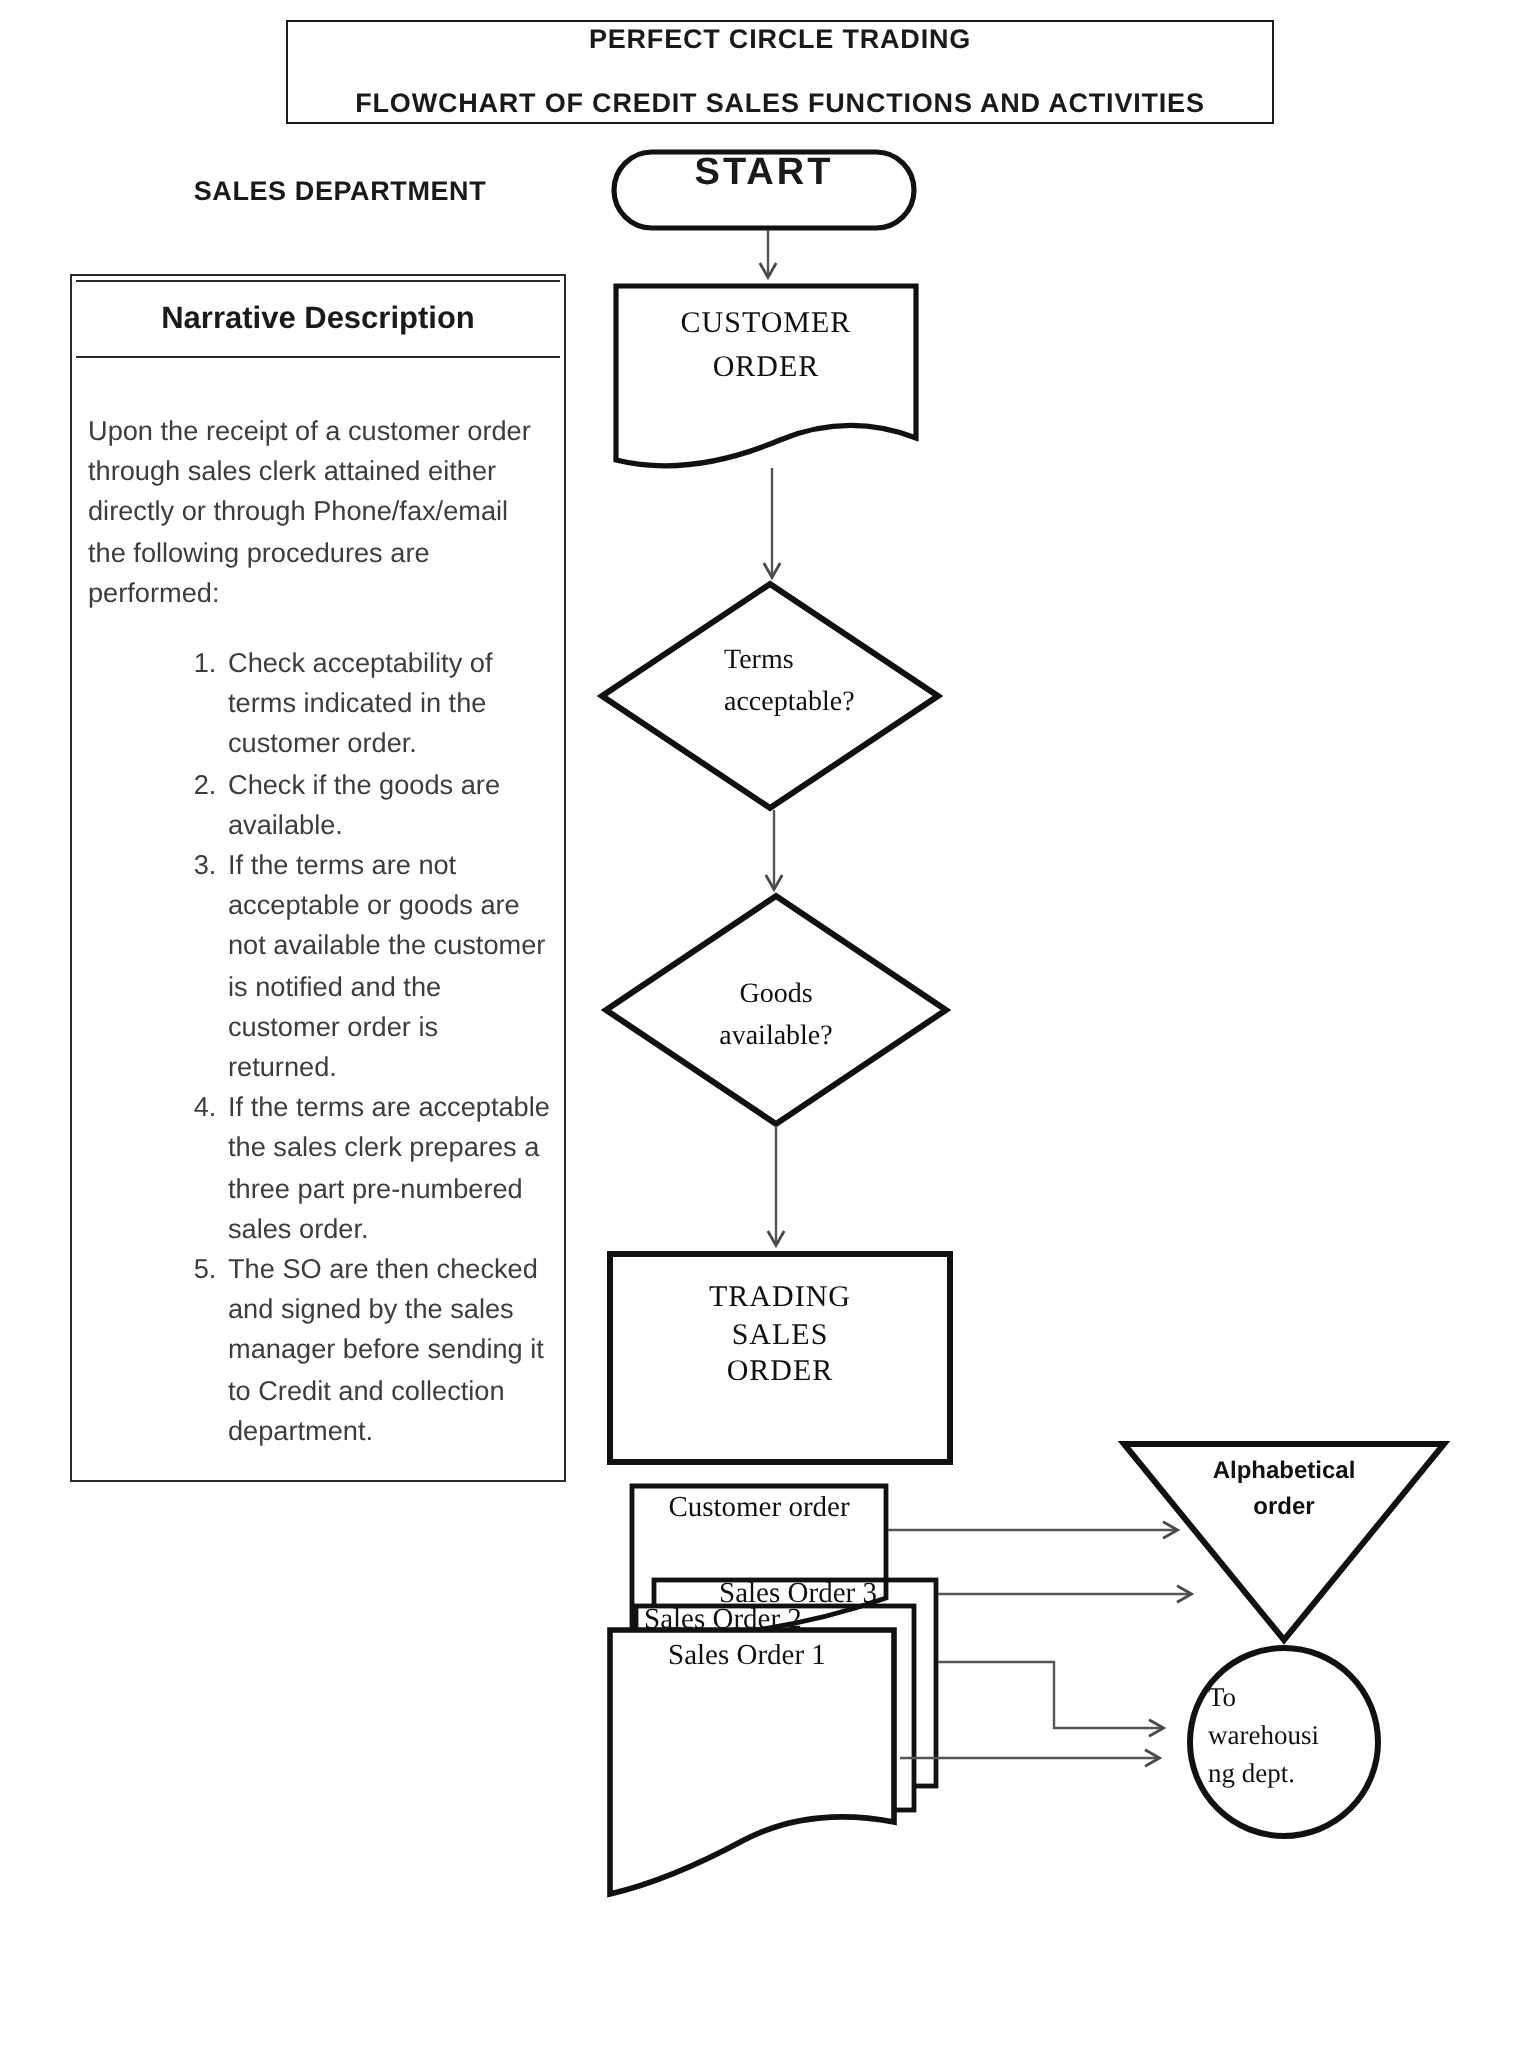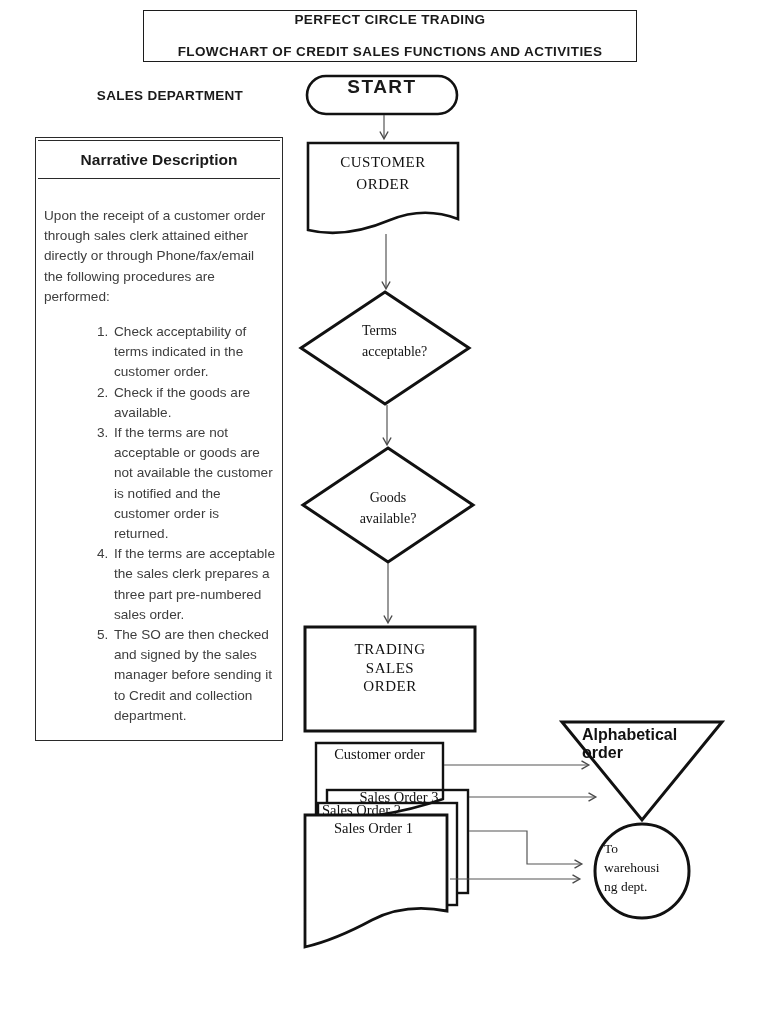--- a/index.html
+++ b/index.html
@@ -31,21 +31,21 @@
                font-weight:bold;font-size:19px;letter-spacing:1.5px;}
   .custdoc-label{left:308px;top:151px;width:150px;text-align:center;font-size:15px;line-height:22px;letter-spacing:.5px;}
   .terms-label{left:348px;top:320px;font-size:14px;line-height:21px;margin-left:14px;}
   .goods-label{left:318px;top:487px;width:140px;text-align:center;font-size:14px;line-height:21px;}
   .prepare-label{left:305px;top:640px;width:170px;text-align:center;font-size:15px;line-height:18.5px;letter-spacing:.5px;}
   .doc-label{font-size:14.5px;}
   .lbl-custcopy{left:316px;top:746px;width:127px;text-align:center;}
   .lbl-so3{left:330px;top:789px;width:138px;text-align:center;}
   .lbl-so2{left:322px;top:802px;width:135px;text-align:left;}
   .lbl-so1{left:334px;top:820px;}
-  .tri-label{left:582px;top:726px;width:120px;text-align:left;font-weight:bold;font-size:16px;line-height:18px;color:#111;}
+  .tri-label{left:582px;top:726px;width:120px;text-align:center;font-weight:bold;font-size:12px;line-height:18px;color:#111;}
   .circle-label{left:604px;top:839px;width:82px;font-size:13.5px;line-height:19px;}
   .line{display:block;}
 </style>
 </head>
 <body>
 
 <div id="page">
 
   <svg class="layer" viewBox="0 0 768 1024">
     <defs>

